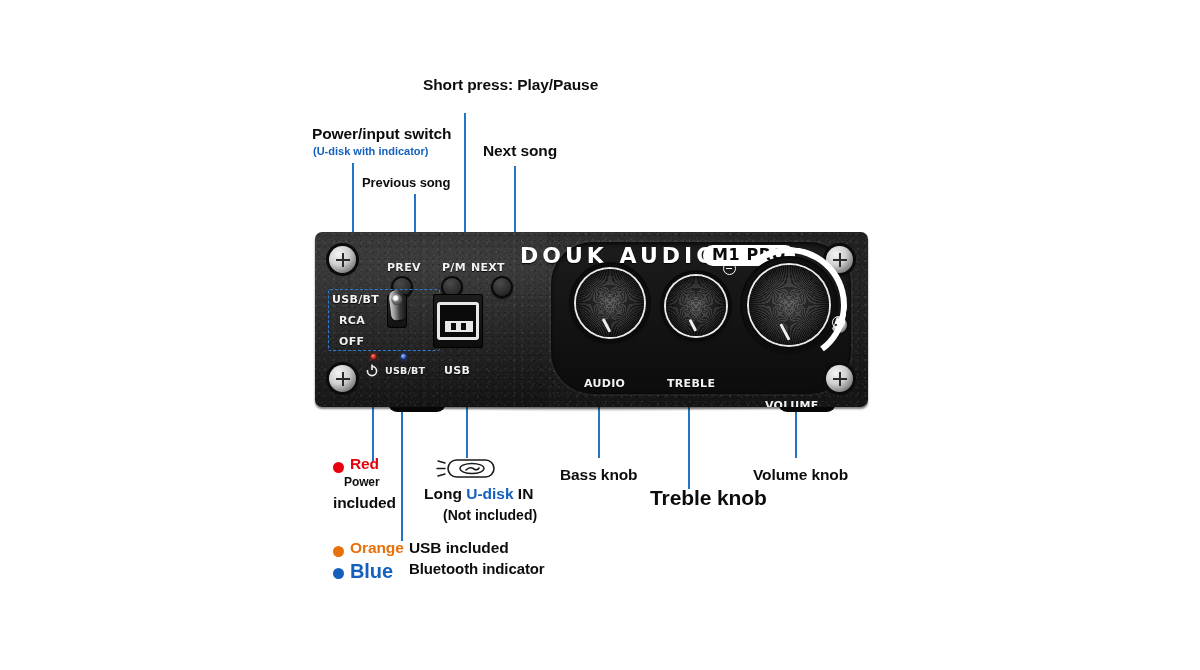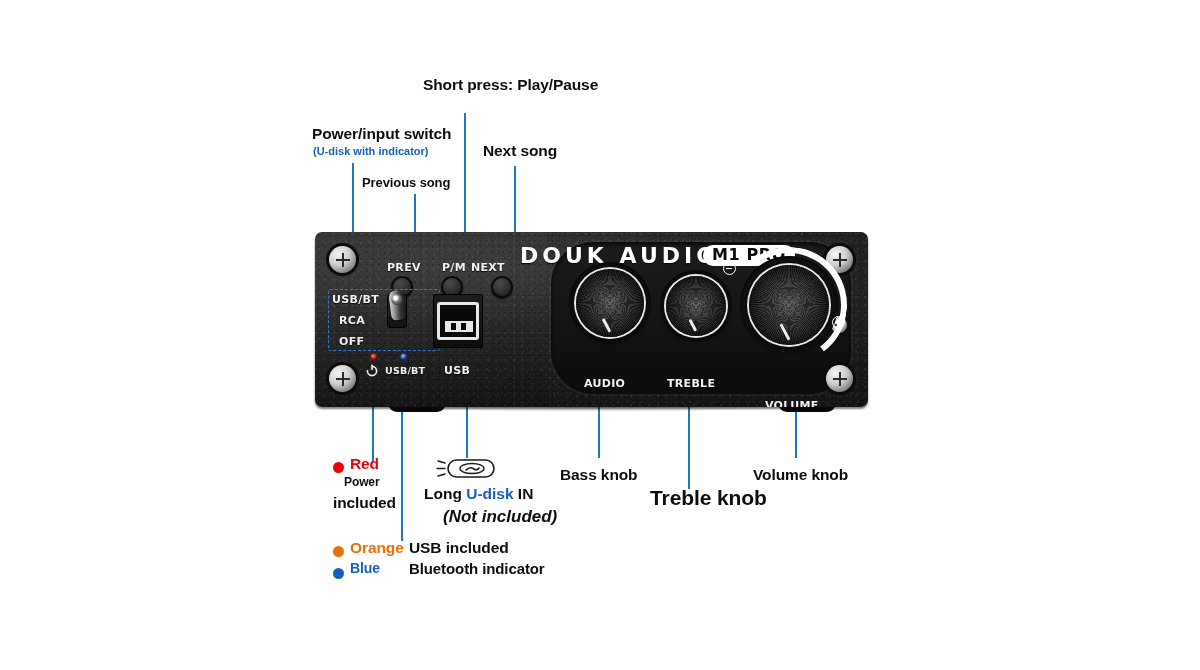--- a/index.html
+++ b/index.html
@@ -410,34 +410,34 @@
   <div style="position:absolute; left:333px; top:462px; width:11px; height:11px; border-radius:50%; background:#E8000D;"></div>
   <div class="anno" style="left:350px; top:455px; font-size:15.5px; color:#E8000D;">Red</div>
   <div class="anno" style="left:344px; top:475px; font-size:12px;">Power</div>
   <div class="anno" style="left:333px; top:494px; font-size:15.5px;">included</div>
 
   <div style="position:absolute; left:333px; top:546px; width:11px; height:11px; border-radius:50%; background:#E8700A;"></div>
   <div class="anno" style="left:350px; top:539px; font-size:15.5px; color:#E8700A;">Orange</div>
   <div class="anno" style="left:409px; top:539px; font-size:15.5px;">USB included</div>
 
   <div style="position:absolute; left:333px; top:568px; width:11px; height:11px; border-radius:50%; background:#1560BD;"></div>
-  <div class="anno" style="left:350px; top:560px; font-size:14px; color:#1560BD;">Blue</div>
+  <div class="anno" style="left:350px; top:560px; font-size:20px; color:#1560BD;">Blue</div>
   <div class="anno" style="left:409px; top:560px; font-size:15px;">Bluetooth indicator</div>
 
   <svg class="udisk" style="left:434px; top:458px;" viewBox="0 0 62 22">
     <rect x="14" y="2" width="46" height="17" rx="8.5" ry="8.5" fill="none" stroke="#1a1a1a" stroke-width="1.6"></rect>
     <ellipse cx="38" cy="10.5" rx="12" ry="5" fill="none" stroke="#1a1a1a" stroke-width="1.4"></ellipse>
     <path d="M32 12 q4 -4 8 -1 q3 2 5 -1" fill="none" stroke="#1a1a1a" stroke-width="1.6" stroke-linecap="round"></path>
     <path d="M11 5 L4 3" stroke="#1a1a1a" stroke-width="1.4" stroke-linecap="round"></path>
     <path d="M11 10.5 L3 10.5" stroke="#1a1a1a" stroke-width="1.4" stroke-linecap="round"></path>
     <path d="M11 16 L4 18" stroke="#1a1a1a" stroke-width="1.4" stroke-linecap="round"></path>
   </svg>
 
   <div style="position:absolute; left:424px; top:485px; font-size:15.5px; font-weight:700; color:#0d0d0d; white-space:nowrap;">
     <span>Long </span><span style="color:#1560BD;">U-disk</span><span> IN</span>
   </div>
-  <div style="position:absolute; left:443px; top:507px; font-size:17px; font-weight:700; color:#0d0d0d; white-space:nowrap;font-style:italic;">(Not included)</div>
+  <div style="position:absolute; left:443px; top:507px; font-size:14px; font-weight:700; color:#0d0d0d; white-space:nowrap;">(Not included)</div>
 
   <div class="anno" style="left:560px; top:466px; font-size:15.5px;">Bass knob</div>
   <div class="anno" style="left:650px; top:486px; font-size:21px;">Treble knob</div>
   <div class="anno" style="left:753px; top:466px; font-size:15.5px;">Volume knob</div>
 
 </div>
 
 </body></html>

